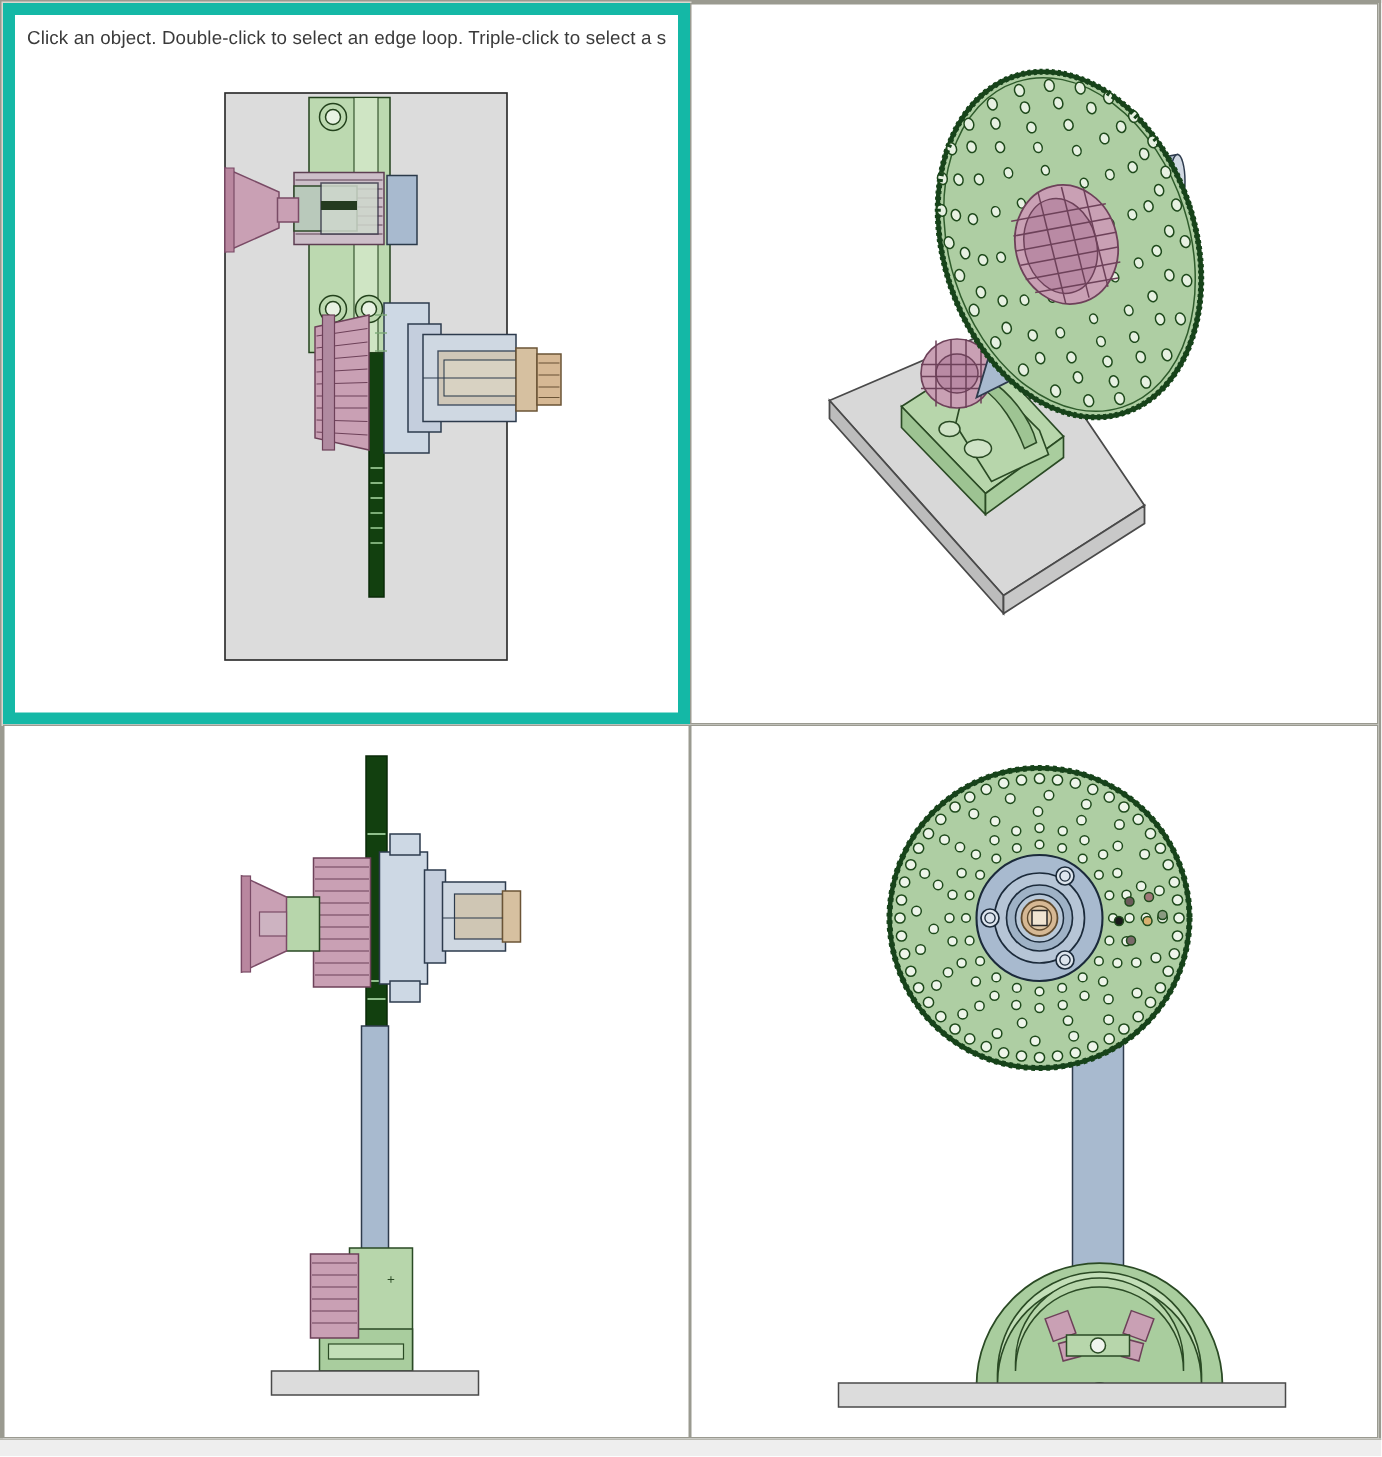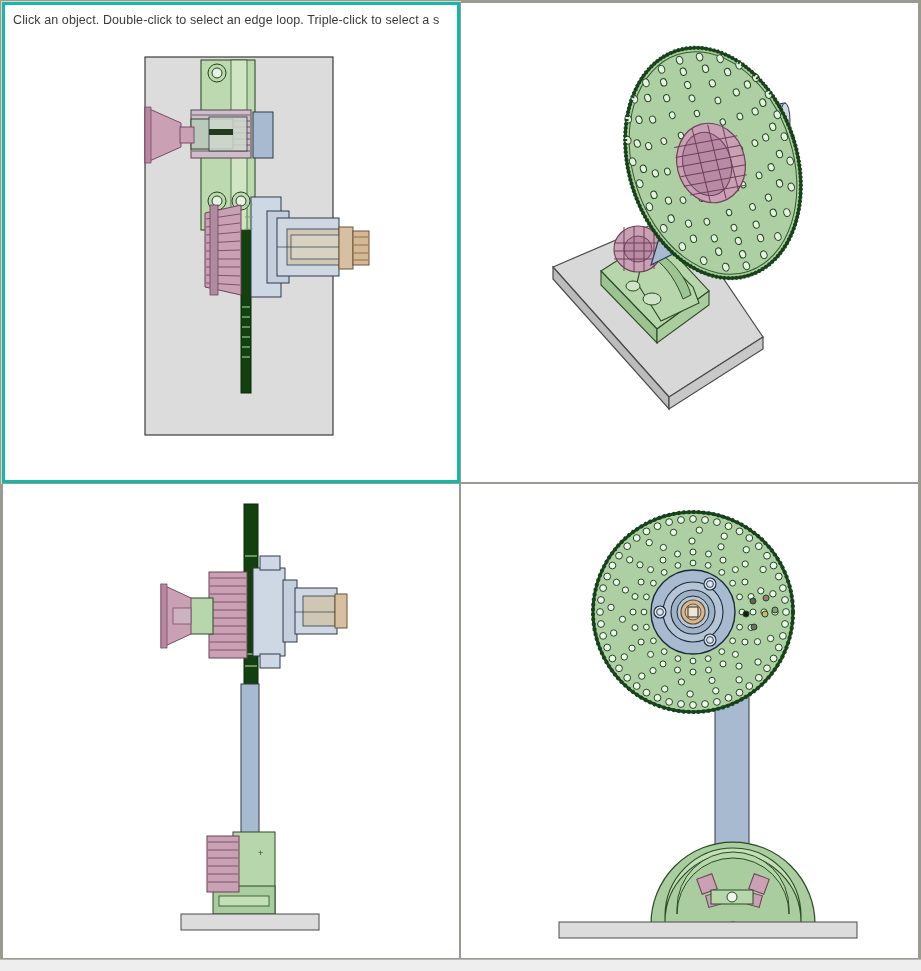--- a/index.html
+++ b/index.html
@@ -43,21 +43,21 @@
     grid-template-columns: 458px 459px;
     grid-template-rows: 481px 476px;
   }
   .viewport {
     position: relative;
     background: #ffffff;
     overflow: hidden;
     border: 1px solid #9a9a90;
   }
   .viewport.active {
-    border: 3px solid #14b8a6;
+    border: 8px solid #14b8a6;
     outline: 1px solid #d8d8d0;
     padding-left: 13px;
   }
   .vp-inner {
     position: absolute;
     left: 0; top: 0; right: 0; bottom: 0;
     overflow: hidden;
   }
 
   

